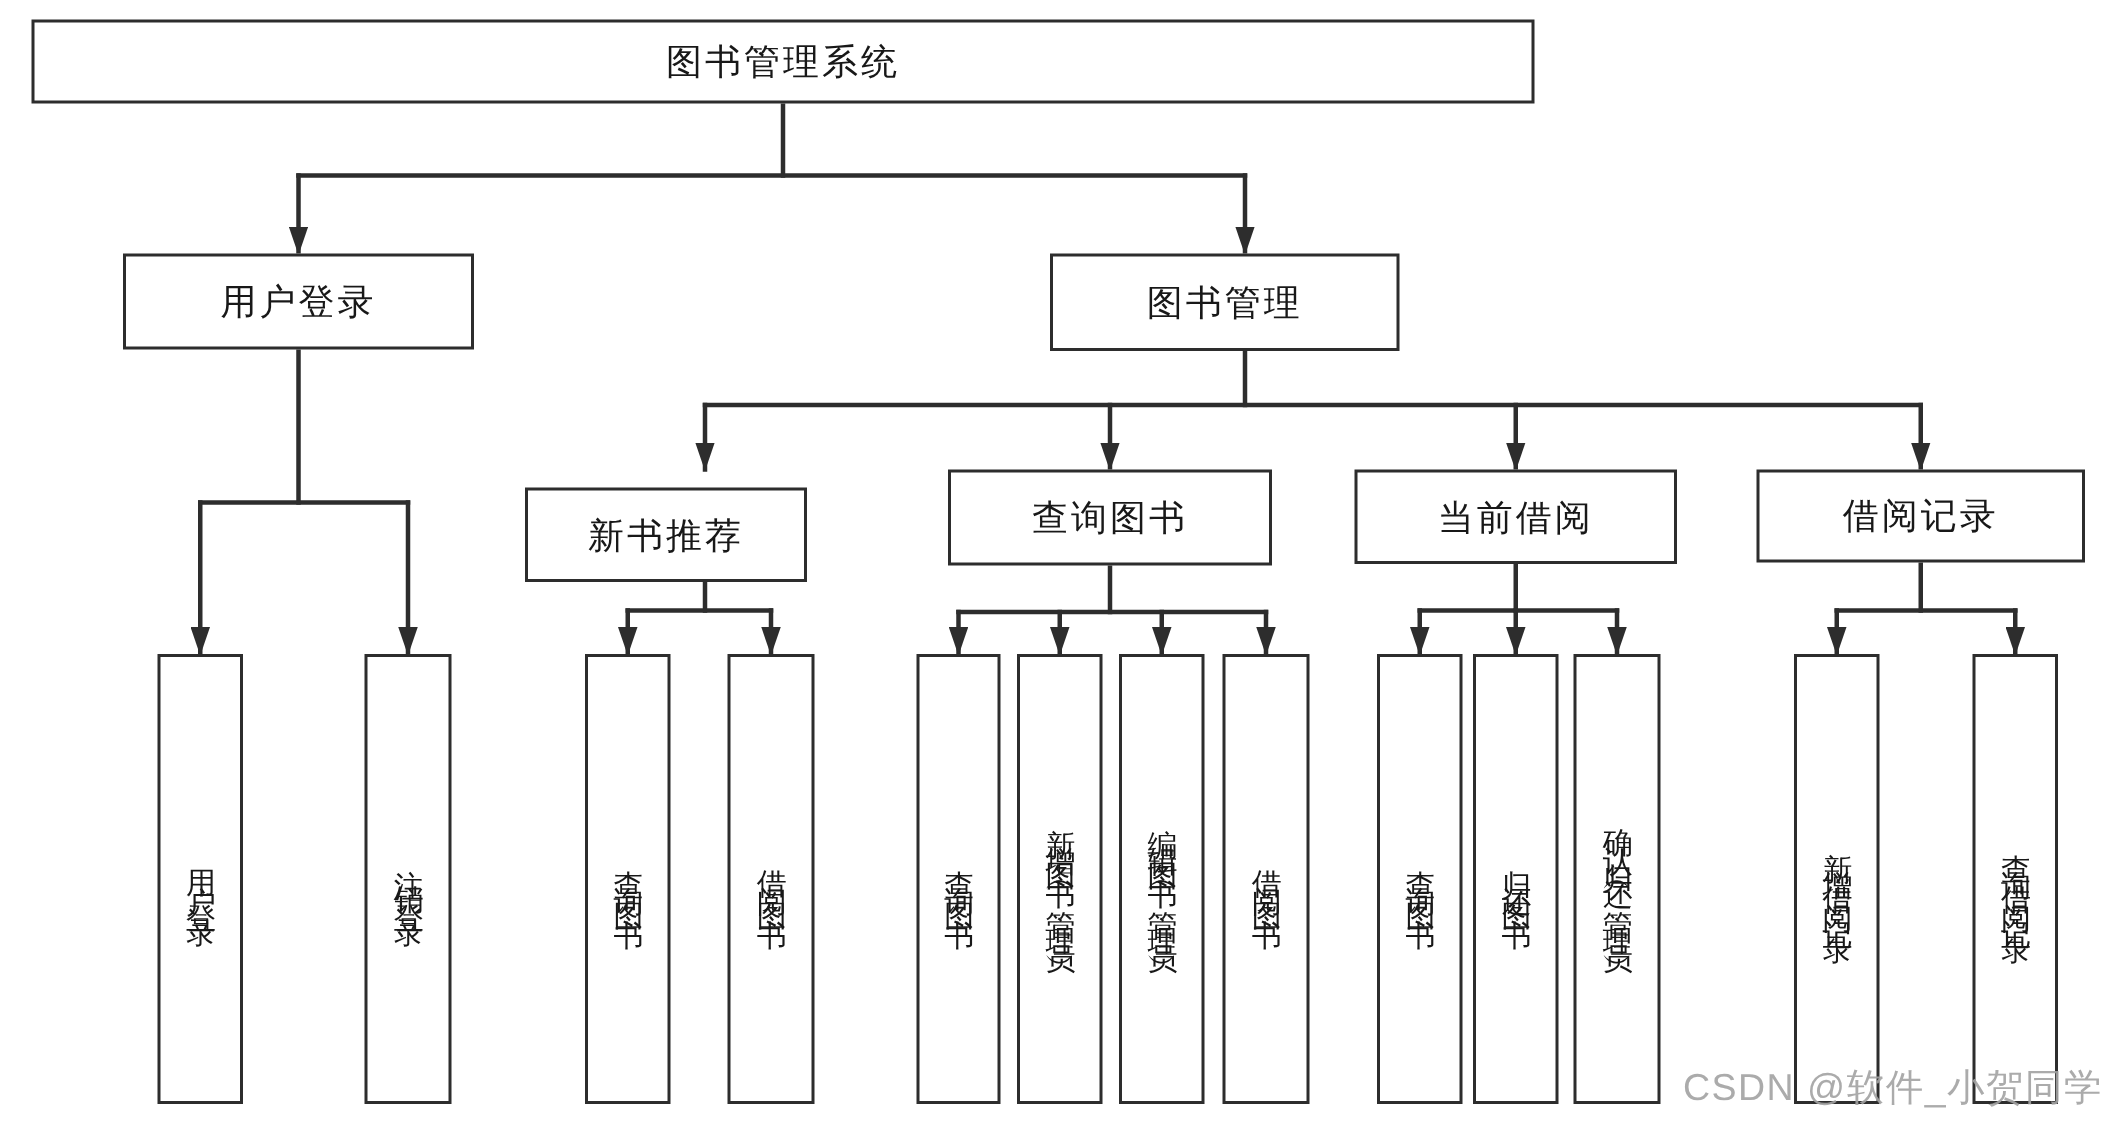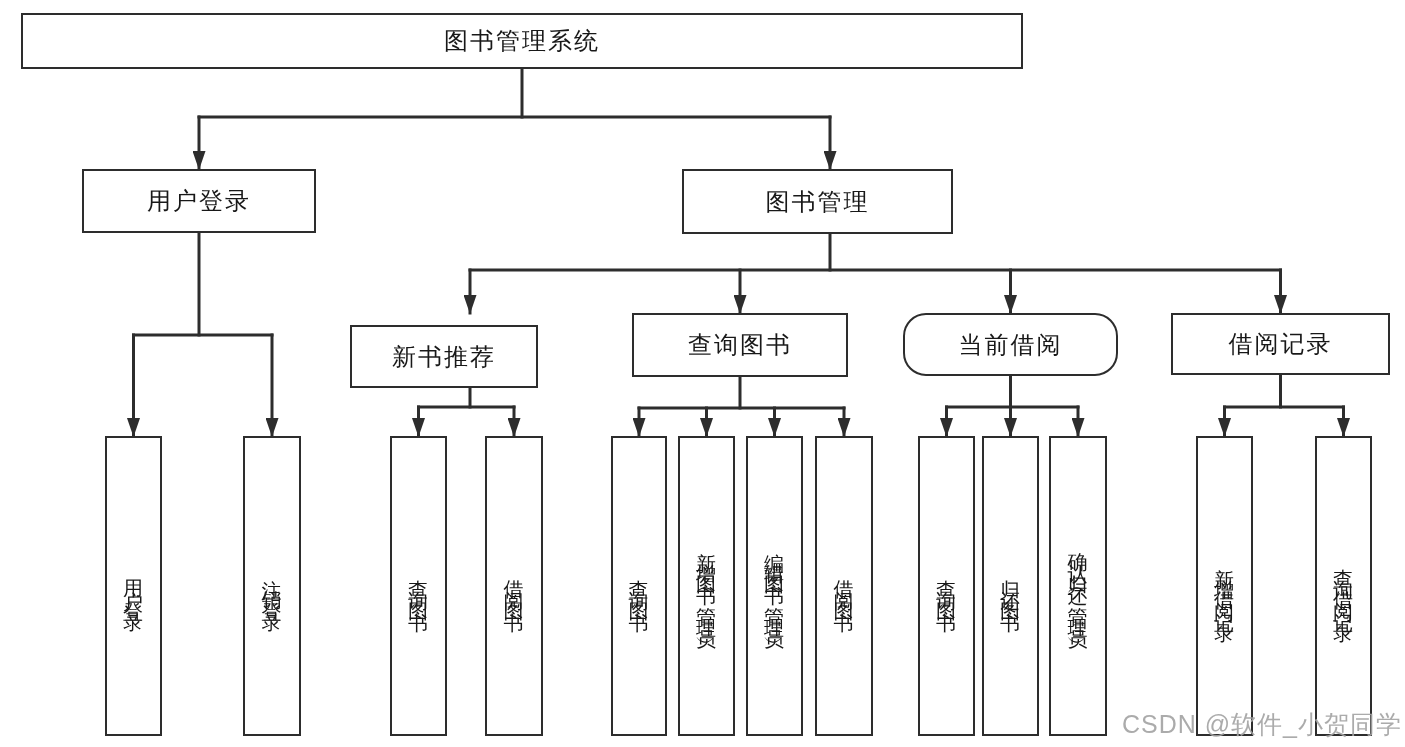--- a/index.html
+++ b/index.html
@@ -79,31 +79,31 @@
     </g>
   </svg>
 
   <div class="box hbox" style="left:21px;top:13px;width:1002px;height:56px;">
     <span>图书管理系统</span>
   </div>
 
   <div class="box hbox" style="left:82px;top:169px;width:234px;height:64px;">
     <span>用户登录</span>
   </div>
-  <div class="box hbox" style="left:682px;top:169px;width:271px;height:65px;">
+  <div class="box hbox" style="left:700px;top:169px;width:233px;height:65px;">
     <span>图书管理</span>
   </div>
 
   <div class="box hbox" style="left:350px;top:313px;width:188px;height:63px;margin-top:12px;">
     <span>新书推荐</span>
   </div>
   <div class="box hbox" style="left:632px;top:313px;width:216px;height:64px;">
     <span>查询图书</span>
   </div>
-  <div class="box hbox" style="left:903px;top:313px;width:215px;height:63px;border-radius:23px;">
+  <div class="box hbox" style="left:903px;top:313px;width:215px;height:63px;">
     <span>当前借阅</span>
   </div>
   <div class="box hbox" style="left:1171px;top:313px;width:219px;height:62px;">
     <span>借阅记录</span>
   </div>
 
   <div class="box vbox" style="left:105px;top:436px;width:57px;height:300px;">
     <span>用户登录</span>
   </div>
   <div class="box vbox" style="left:243px;top:436px;width:58px;height:300px;">

